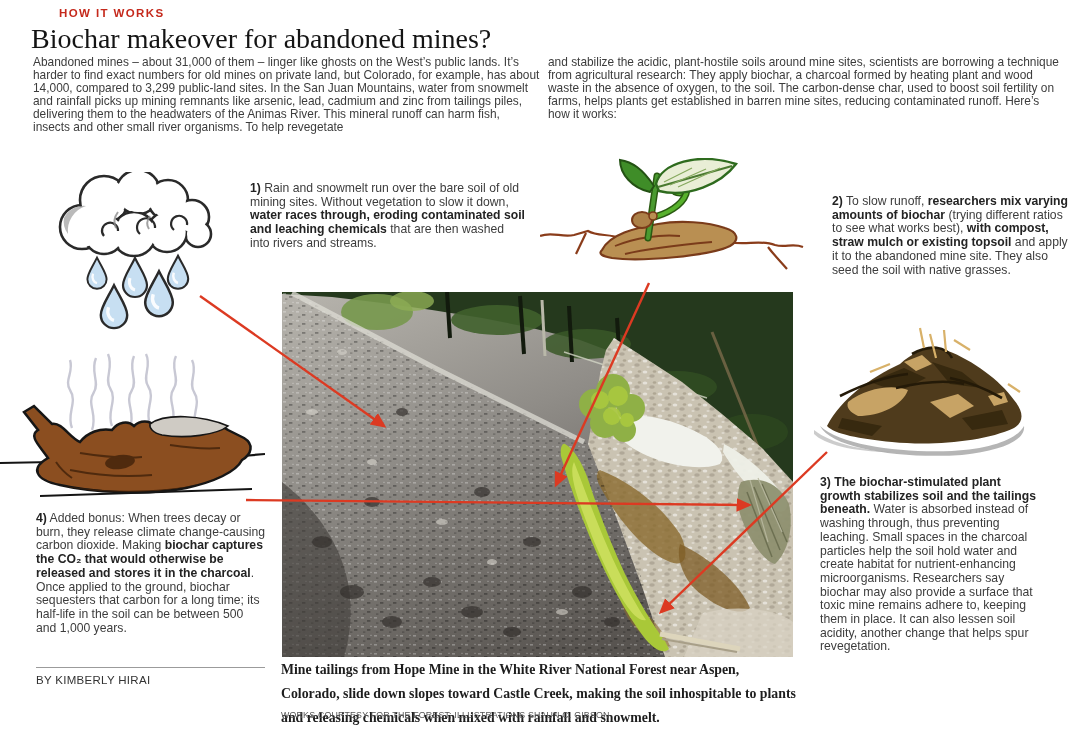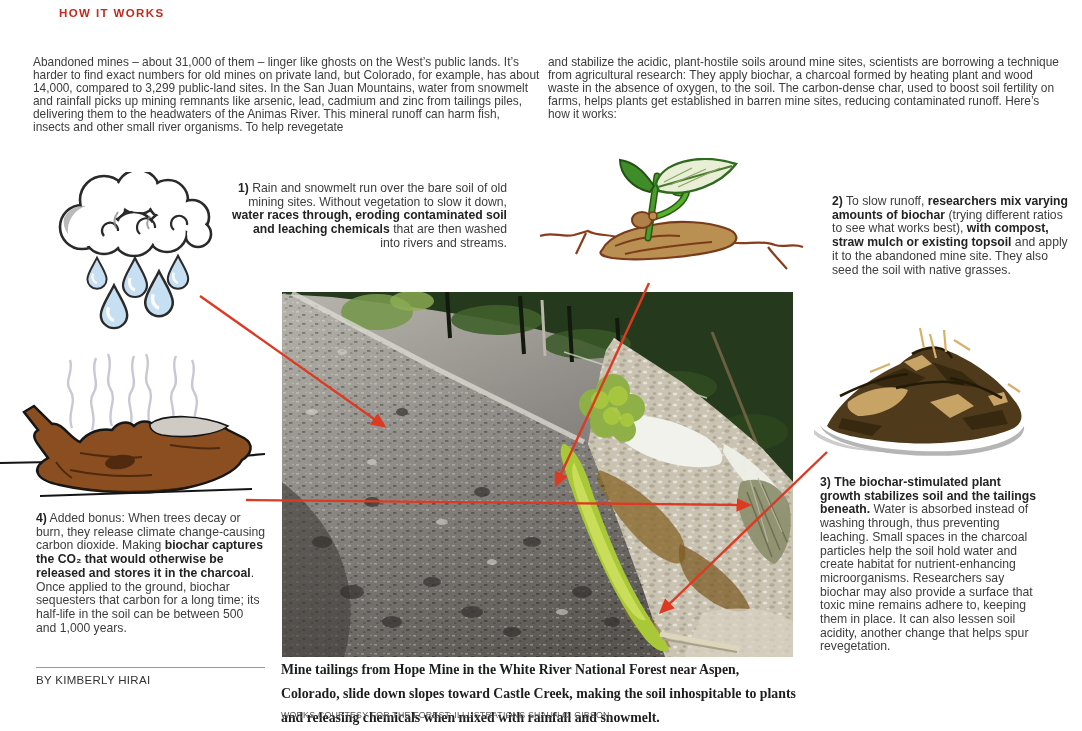--- a/index.html
+++ b/index.html
@@ -6,21 +6,21 @@
   .page{position:relative;width:1082px;height:731px;background:#fff;overflow:hidden;
         font-family:"Liberation Sans",sans-serif;color:#3c3c3c;}
   .abs{position:absolute;}
   .kicker{left:33px;top:7px;font-size:11.5px;font-weight:bold;letter-spacing:1.4px;color:#c5291c;z-index:15;margin-left:26px;}
   .headline{left:31px;top:23px;font-family:"Liberation Serif",serif;font-size:28px;color:#141414;z-index:15;}
   .introcol{top:56px;font-size:11.9px;line-height:13px;color:#3c3c3c;z-index:15;}
   #col1{left:33px;width:507px;}
   #col2{left:548px;width:512px;}
   .step{font-size:12.2px;line-height:13.7px;color:#3c3c3c;z-index:15;}
   .step b{color:#232323;}
-  #step1{left:231px;top:182px;width:276px;text-align:right;}
+  #step1{left:250px;top:182px;width:276px;}
   #step2{left:820px;top:183px;width:240px;}
   #step3{left:820px;top:476px;width:223px;}
   #step4{left:36px;top:512px;width:231px;}
   .rule{left:36px;top:667px;width:229px;height:1px;background:#9b9b9b;z-index:15;}
   .byline{left:36px;top:674px;font-size:11.5px;font-weight:normal;letter-spacing:.3px;color:#333;z-index:15;}
   .caption{left:281px;top:658px;width:516px;font-family:"Liberation Serif",serif;font-weight:bold;
            font-size:13.8px;line-height:24px;color:#1d1d1d;z-index:15;}
   .credit{left:281px;top:710px;font-size:8.8px;letter-spacing:.2px;color:#565656;z-index:15;}
   svg.abs{display:block;}
   .ill-cloud{left:52px;top:172px;width:180px;height:160px;z-index:10;}
@@ -29,20 +29,21 @@
   .ill-pile{left:812px;top:322px;width:225px;height:145px;z-index:10;}
   .photo{left:282px;top:292px;width:511px;height:365px;z-index:10;}
   .arrows{left:0;top:0;width:1082px;height:731px;z-index:20;pointer-events:none;}
 </style>
 </head>
 <body>
 
 <div class="page">
 
   <div class="abs kicker">HOW IT WORKS</div>
+  <h1 class="abs headline" style="margin:0;font-weight:normal;">Biochar makeover for abandoned mines?</h1>
 
   <p class="abs introcol" id="col1" style="margin:0;">Abandoned mines – about 31,000 of them – linger like ghosts on the West’s public lands. It’s harder to find exact numbers for old mines on private land, but Colorado, for example, has about 14,000, compared to 3,299 public-land sites. In the San Juan Mountains, water from snowmelt and rainfall picks up mining remnants like arsenic, lead, cadmium and zinc from tailings piles, delivering them to the headwaters of the Animas River. This mineral runoff can harm fish, insects and other small river organisms. To help revegetate</p>
   <p class="abs introcol" id="col2" style="margin:0;">and stabilize the acidic, plant-hostile soils around mine sites, scientists are borrowing a technique from agricultural research: They apply biochar, a charcoal formed by heating plant and wood waste in the absence of oxygen, to the soil. The carbon-dense char, used to boost soil fertility on farms, helps plants get established in barren mine sites, reducing contaminated runoff. Here’s how it works:</p>
 
   <p class="abs step" id="step1" style="margin:0;"><b>1)</b><span> Rain and snowmelt run over the bare soil of old mining sites. Without vegetation to slow it down, </span><b>water races through, eroding contaminated soil and leaching chemicals</b><span> that are then washed into rivers and streams.</span></p>
 
   <p class="abs step" id="step2" style="margin:12px;"><b>2)</b><span> To slow runoff, </span><b>researchers mix varying amounts of biochar</b><span> (trying different ratios to see what works best), </span><b>with compost, straw mulch or existing topsoil</b><span> and apply it to the abandoned mine site. They also seed the soil with native grasses.</span></p>
 
   <p class="abs step" id="step3" style="margin:0;"><b>3)</b><b> The biochar-stimulated plant growth stabilizes soil and the tailings beneath.</b><span> Water is absorbed instead of washing through, thus preventing leaching. Small spaces in the charcoal particles help the soil hold water and create habitat for nutrient-enhancing microorganisms. Researchers say biochar may also provide a surface that toxic mine remains adhere to, keeping them in place. It can also lessen soil acidity, another change that helps spur revegetation.</span></p>
 

